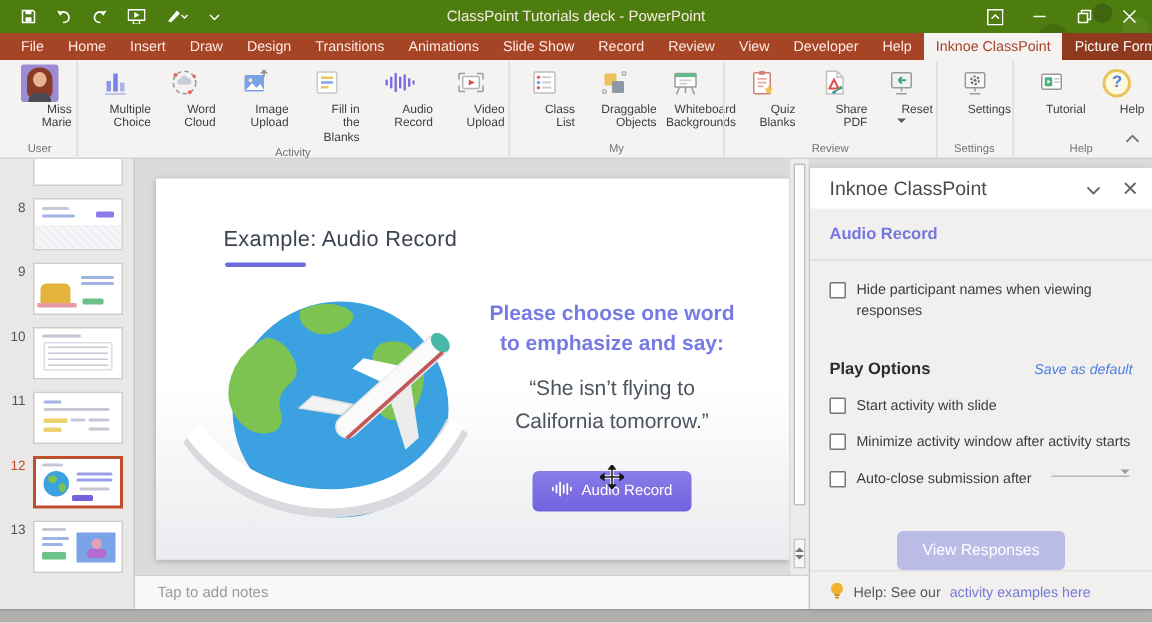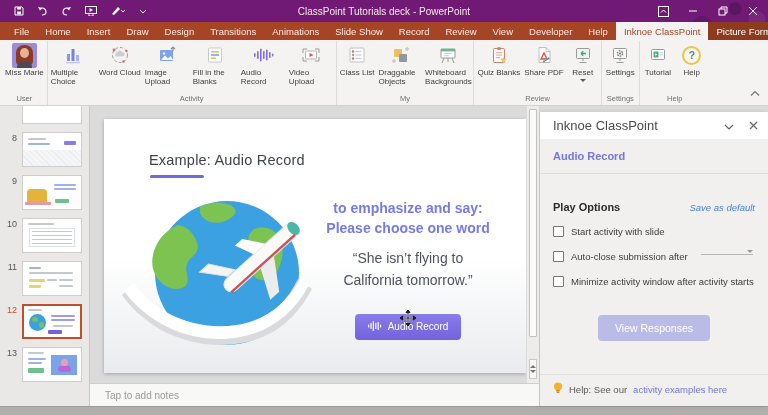--- a/index.html
+++ b/index.html
@@ -1,21 +1,21 @@
 <!DOCTYPE html>
 <html><head>
 <meta charset="utf-8">
 <style>
   * { margin:0; padding:0; box-sizing:border-box; }
   html,body { width:768px; height:415px; overflow:hidden; }
   body { font-family:"Liberation Sans", sans-serif; }
   .app { position:relative; width:768px; height:415px; background:#dbdbdb; }
 
   
-  .titlebar { position:relative; height:22px; background:#701a75; display:flex; align-items:center; color:#fff; overflow:hidden; }
+  .titlebar { position:relative; height:22px; background:#4d7c0f; display:flex; align-items:center; color:#fff; overflow:hidden; }
   .titlebar::after { content:""; position:absolute; right:0; top:0; width:220px; height:22px;
     background:
       radial-gradient(circle at 85% 40%, rgba(0,0,0,0.18) 0 6px, transparent 7px),
       radial-gradient(circle at 70% 120%, rgba(0,0,0,0.12) 0 10px, transparent 11px),
       radial-gradient(circle at 95% 90%, rgba(255,255,255,0.06) 0 8px, transparent 9px);
     pointer-events:none; }
   .qat { display:flex; align-items:center; gap:13px; padding-left:14px; z-index:2; }
   .qat svg { display:block; }
   .tb-title { position:absolute; left:0; right:0; text-align:center; font-size:10px; color:#f7e9e4; }
   .win-controls { margin-left:auto; display:flex; z-index:3; }
@@ -28,21 +28,21 @@
   .tab.contextual { background:#8e3a1f; color:#fff; }
   .tab-spacer { flex:1; }
 
   
   .ribbon { height:66px; background:#f4f3f2; display:flex; align-items:stretch; border-bottom:1px solid #d5d3d1; position:relative; padding:1px 2px 0 2px; }
   .rgroup { display:flex; flex-direction:column; padding:0 1px; }
   .rgroup + .rgroup { border-left:1px solid #dedcda; }
   .rbuttons { display:flex; flex:1; align-items:flex-start; justify-content:center; }
   .rbtn { display:flex; flex-direction:column; align-items:center; padding:2px 2px 0 2px; max-width:48px; min-width:34px; cursor:default; }
   .rbtn .ricon { height:24px; display:flex; align-items:center; justify-content:center; }
-  .rlabel { font-size:8px; color:#3e3e3e; text-align:left; line-height:1.18; margin-top:1px; }
+  .rlabel { font-size:8px; color:#3e3e3e; text-align:right; line-height:1.18; margin-top:1px;margin-left:20px; }
   .glabel { font-size:7.5px; color:#717171; text-align:center; padding:1px 4px 2px; }
   .ddcaret { width:0; height:0; border-left:3px solid transparent; border-right:3px solid transparent; border-top:3px solid #5a5a5a; margin-top:2px; }
   .avatar { width:25px; height:25px; border-radius:2px; background:#9b8cd4; position:relative; overflow:hidden; }
   .avatar .hair { position:absolute; left:4px; top:2px; width:17px; height:20px; background:#8a3a28; border-radius:8px 8px 4px 4px; }
   .avatar .face { position:absolute; left:8px; top:5px; width:9px; height:10px; background:#e8b490; border-radius:50%; }
   .avatar .body { position:absolute; left:5px; bottom:-3px; width:15px; height:9px; background:#4a4a52; border-radius:5px 5px 0 0; }
   .collapse-ribbon { position:absolute; right:8px; bottom:4px; }
 
   
   .main { display:flex; height:300px; }
@@ -532,22 +532,22 @@
                 <rect x="-6" y="-7" width="96" height="15" rx="7.5" fill="#fafafa" stroke="#e4e4e4"></rect>
                 <rect x="80" y="-7" width="10" height="15" rx="7" fill="#49b8a8"></rect>
                 <rect x="-4" y="5" width="86" height="2.4" fill="#c25858"></rect>
                 <path d="M38,-7 L30,-26 L40,-26 L54,-7 Z" fill="#ffffff"></path>
               </g>
             </svg>
           </div>
 
           <div class="slide-right">
             <div class="prompt">
+              <div>Please choose one word</div>
               <div>to emphasize and say:</div>
-              <div>Please choose one word</div>
             </div>
             <div class="quote">
               <div>“She isn’t flying to</div>
               <div>California tomorrow.”</div>
             </div>
             <button class="slide-btn">
               <span><svg width="14" height="12" viewBox="0 0 14 12">
                     <g fill="#fff">
                       <rect x="0" y="4.5" width="1.2" height="3" rx="0.6"></rect>
                       <rect x="2.4" y="3" width="1.2" height="6" rx="0.6"></rect>
@@ -597,38 +597,42 @@
                   <path d="M1,1 L5,5 L9,1" stroke="#666" fill="none" stroke-width="1.2"></path>
                 </svg></span>
             <span><svg width="9" height="9" viewBox="0 0 9 9">
                   <path d="M1,1 L8,8 M8,1 L1,8" stroke="#666" stroke-width="1.2"></path>
                 </svg></span>
           </span>
         </div>
         <div class="panel-body">
           <div class="sect-title">Audio Record</div>
           <hr class="pdivider">
+          <div class="chk-row">
+            <span class="chk-box"></span>
+            <span class="chk-label narrow">Hide participant names when viewing responses</span>
+          </div>
           <div class="play-row">
             <span class="play-title">Play Options</span>
             <span class="link-blue">Save as default</span>
           </div>
           <div class="chk-row oneline">
             <span class="chk-box"></span>
             <span class="chk-label">Start activity with slide</span>
+          </div>
+          <div class="chk-row oneline">
+            <span class="chk-box"></span>
+            <span class="chk-label">Minimize activity window after activity starts</span>
           </div>
           <div class="chk-row oneline">
             <span class="chk-box"></span>
             <span class="chk-label">Auto-close submission after</span>
             <span class="ddl">
                 <i></i>
               </span>
-          </div>
-          <div class="chk-row oneline">
-            <span class="chk-box"></span>
-            <span class="chk-label">Minimize activity window after activity starts</span>
           </div>
           <button class="vr-btn">View Responses</button>
           <div class="hint-row">
             <span><svg width="10" height="13" viewBox="0 0 10 13">
                   <circle cx="5" cy="4.5" r="4" fill="#f2b32c"></circle>
                   <rect x="3.2" y="8" width="3.6" height="1.4" rx="0.5" fill="#c88a1e"></rect>
                   <rect x="3.6" y="9.8" width="2.8" height="1.2" rx="0.5" fill="#c88a1e"></rect>
                 </svg></span>
             <span>Help: See our</span>
             <span class="link-purple">activity examples here</span>

